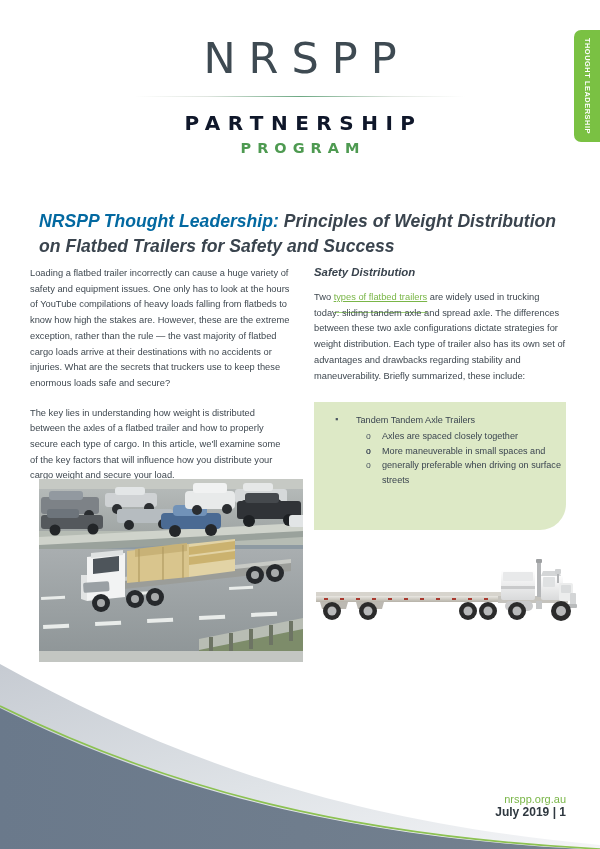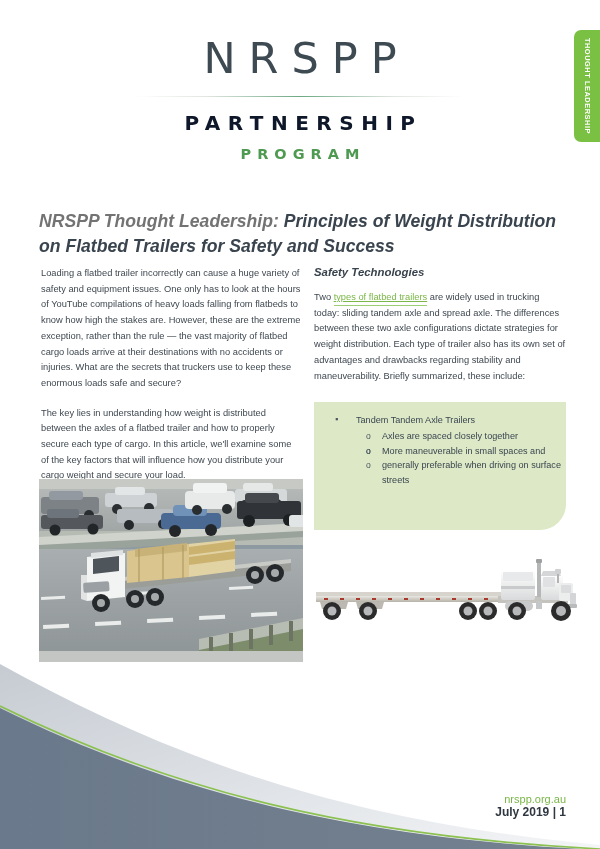--- a/index.html
+++ b/index.html
@@ -88,44 +88,44 @@
     font-weight: bold;
     margin-top: 14px;
     padding-left: 7px;
     font-family: "DejaVu Sans", sans-serif;
   }
   .logo-program {
     font-size: 14.5px;
     letter-spacing: 6px;
     color: #4e9a51;
     font-weight: bold;
-    margin-top: 11px;
+    margin-top: 5px;
     padding-left: 6px;
     font-family: "DejaVu Sans", sans-serif;
   }
 
   
   .article-title {
     position: absolute;
     top: 197px;
     left: 39px;
     width: 520px;
     font-size: 17.6px;
     line-height: 25px;
     font-weight: bold;
     font-style: italic;
     color: #3a444e;
   }
-  .article-title .kicker { color: #737373; }
+  .article-title .kicker { color: #0369a1; }
 
   
   .col-left {
     position: absolute;
     top: 266px;
-    left: 41px;
+    left: 30px;
     width: 260px;
   }
   .col-right {
     position: absolute;
     top: 266px;
     left: 314px;
     width: 252px;
   }
   .body-p {
     font-size: 9.3px;
@@ -137,21 +137,21 @@
   .section-head {
     font-size: 11.4px;
     font-weight: bold;
     font-style: italic;
     color: #39434d;
     margin: 0 0 12px 0;
   }
   .inline-link {
     color: #7ab648;
     border-bottom: 1px solid #9ccf74;
-    padding-bottom: 3px;
+    padding-bottom: 10px;
   }
 
   
   .photo {
     position: absolute;
     top: 479px;
     left: 39px;
     width: 264px;
     height: 183px;
     overflow: hidden;
@@ -373,21 +373,21 @@
         <rect x="190" y="154" width="4" height="20"></rect>
       <rect x="210" y="150" width="4" height="20"></rect>
         <rect x="230" y="146" width="4" height="20"></rect>
       <rect x="250" y="142" width="4" height="20"></rect>
     </g>
     <rect x="0" y="172" width="264" height="11" fill="#c3c6c2"></rect>
   </svg>
 </div>
 
 <div class="col-right">
-  <h2 class="section-head">Safety Technologies</h2>
+  <h2 class="section-head">Safety Distribution</h2>
   <p class="body-p"><span>Two </span><a class="inline-link" href="#">types of flatbed trailers</a><span> are widely used in trucking today: sliding tandem axle and spread axle. The differences between these two axle configurations dictate strategies for weight distribution. Each type of trailer also has its own set of advantages and drawbacks regarding stability and maneuverability. Briefly summarized, these include:</span></p>
 </div>
 
 <div class="callout">
   <ul>
     <li class="l1">
       <span class="marker">▪</span>
       <span>Tandem Tandem Axle Trailers</span>
     </li>
     <li class="l2">

